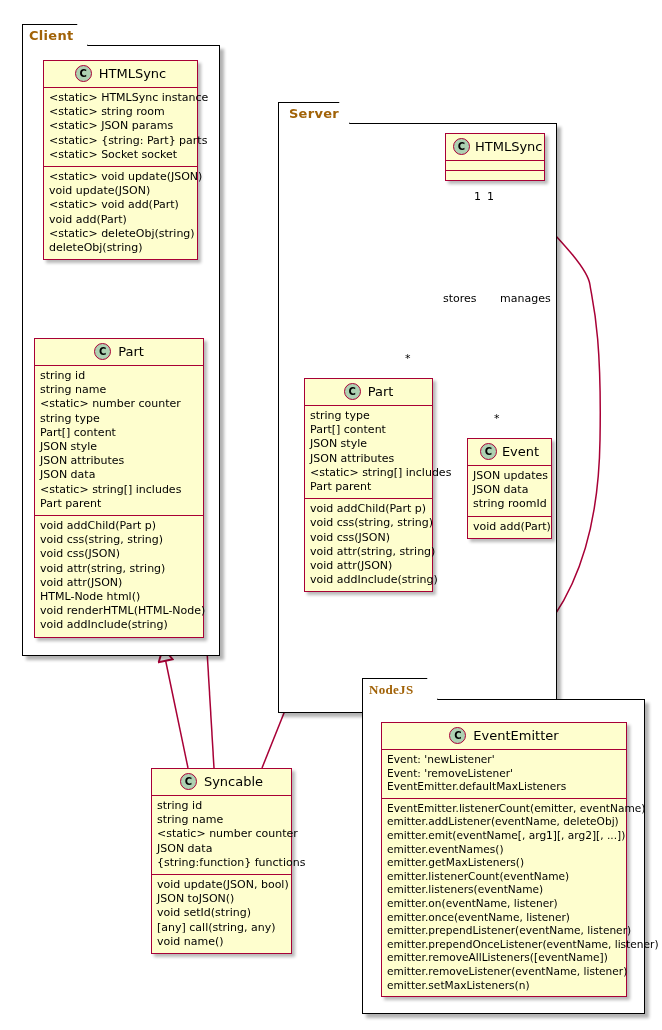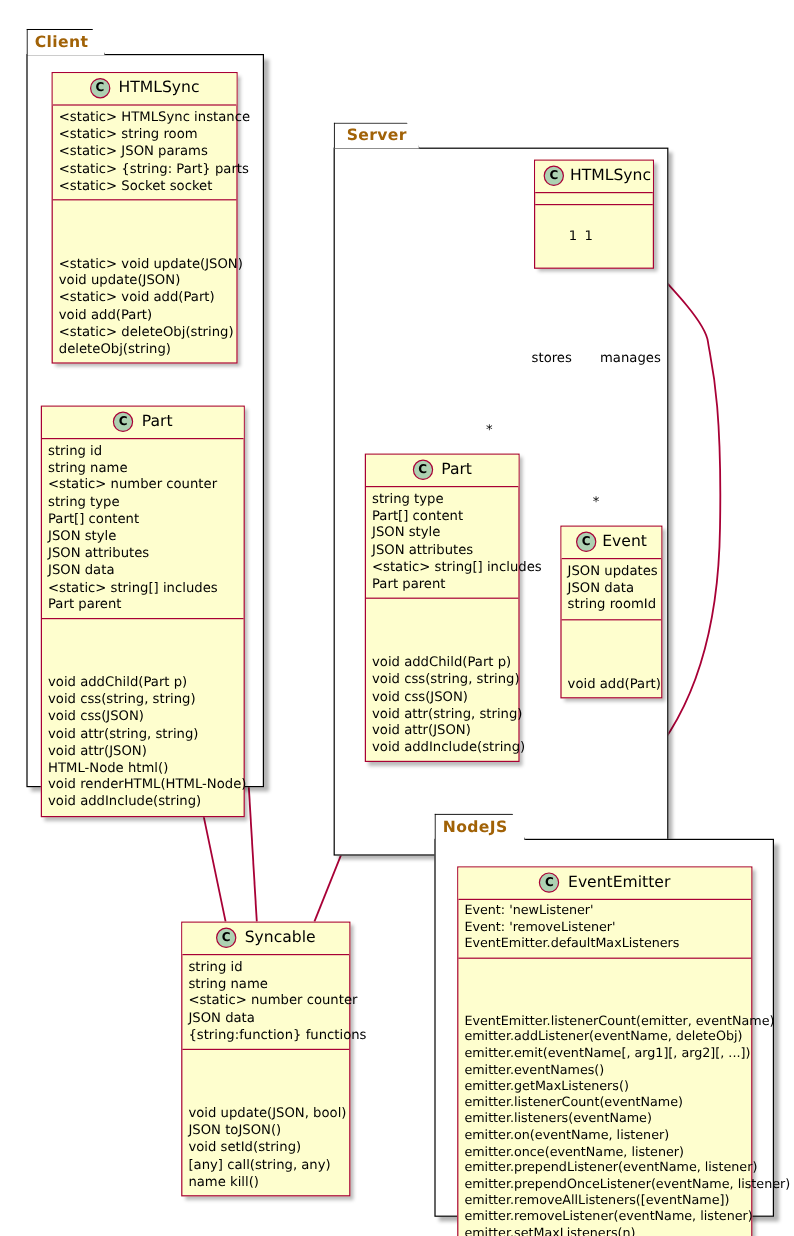--- a/index.html
+++ b/index.html
@@ -45,21 +45,21 @@
     width:15px;height:15px;border-radius:50%;
     background:#ADD1B2;border:1.3px solid #A80036;
     display:flex;align-items:center;justify-content:center;
     font-size:10px;font-weight:bold;color:#000000;line-height:1;
     flex:0 0 auto;
   }
   .cls-title{font-size:13px;color:#000000;white-space:nowrap;}
   .cls-sec{
     padding:3px 5px 4px 5px;border-bottom:1.4px solid #A80036;
   }
-  .cls-sec:last-child{border-bottom:none;margin-top:43px;}
+  .cls-sec:last-child{border-bottom:none;}
   .cls-sec.empty{height:9px;padding:0;}
   .cls-sec div{
     font-size:11px;line-height:14.2px;color:#000000;white-space:nowrap;
   }
   .cls-sec.tight div{line-height:13.6px;font-size:10.6px;}
 
   
   .edge-label{
     position:absolute;font-size:11px;color:#000000;white-space:nowrap;z-index:6;
   }
@@ -107,21 +107,21 @@
 </div>
 
 <div class="pkg" style="left:278px;top:102px;width:279px;height:611px;">
   <div class="pkg-tab" style="width:72px;justify-content:center;">
     <span class="pkg-label">Server</span>
   </div>
   <div class="pkg-body" style="top:21px;width:279px;height:590px;"></div>
 </div>
 
 <div class="pkg" style="left:362px;top:678px;width:283px;height:336px;">
-  <div class="pkg-tab" style="width:76px;">
+  <div class="pkg-tab" style="width:76px;font-family:Liberation Serif, serif;">
     <span class="pkg-label">NodeJS</span>
   </div>
   <div class="pkg-body" style="top:21px;width:283px;height:315px;"></div>
 </div>
 
 <div class="cls" style="left:43px;top:60px;width:155px;">
   <div class="cls-header">
     <span class="cls-icon">C</span>
     <span class="cls-title">HTMLSync</span>
   </div>
@@ -228,21 +228,21 @@
     <div>string name</div>
     <div>&lt;static&gt; number counter</div>
     <div>JSON data</div>
     <div>{string:function} functions</div>
   </div>
   <div class="cls-sec">
     <div>void update(JSON, bool)</div>
     <div>JSON toJSON()</div>
     <div>void setId(string)</div>
     <div>[any] call(string, any)</div>
-    <div>name kill()</div>
+    <div>void name()</div>
   </div>
 </div>
 
 <div class="cls" style="left:381px;top:722px;width:246px;">
   <div class="cls-header">
     <span class="cls-icon">C</span>
     <span class="cls-title">EventEmitter</span>
   </div>
   <div class="cls-sec tight">
     <div>Event: 'newListener'</div>

